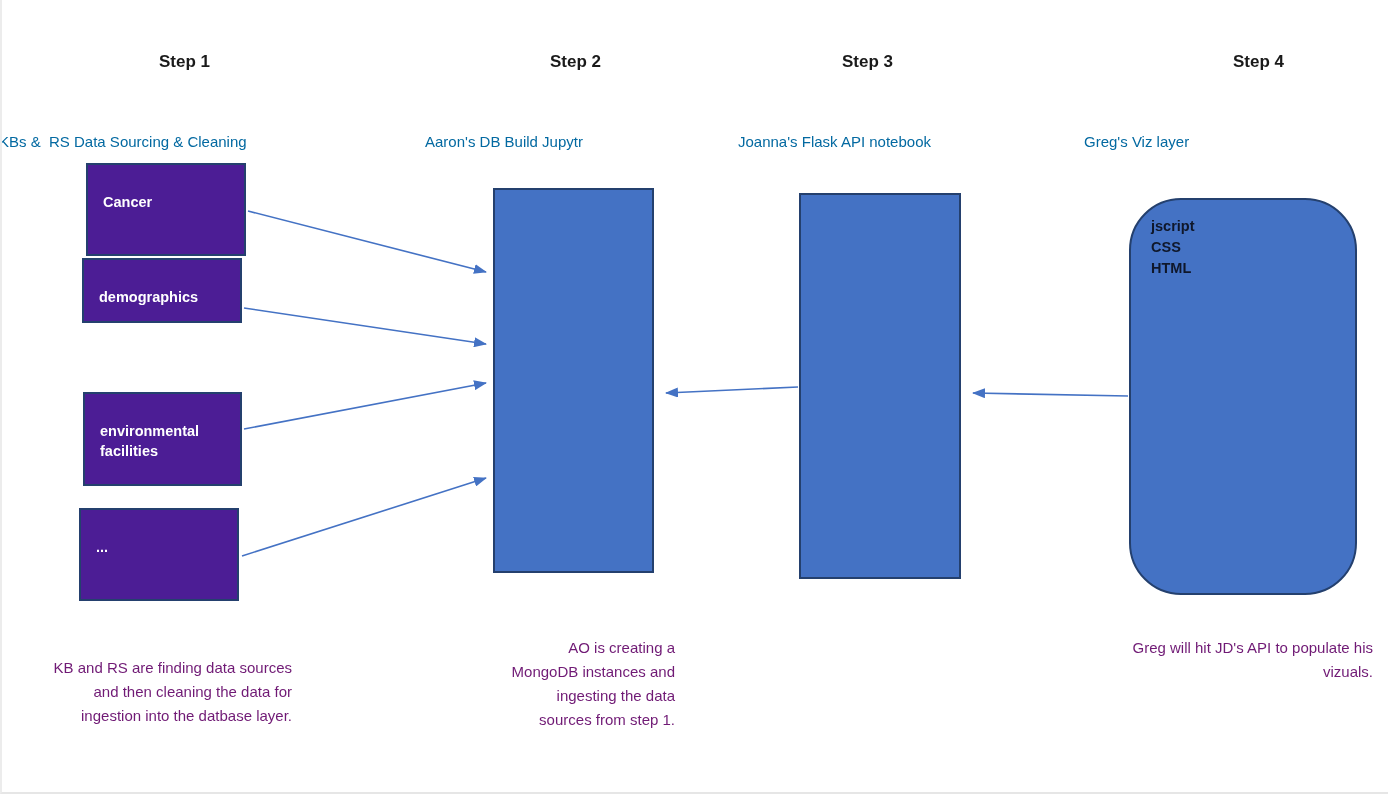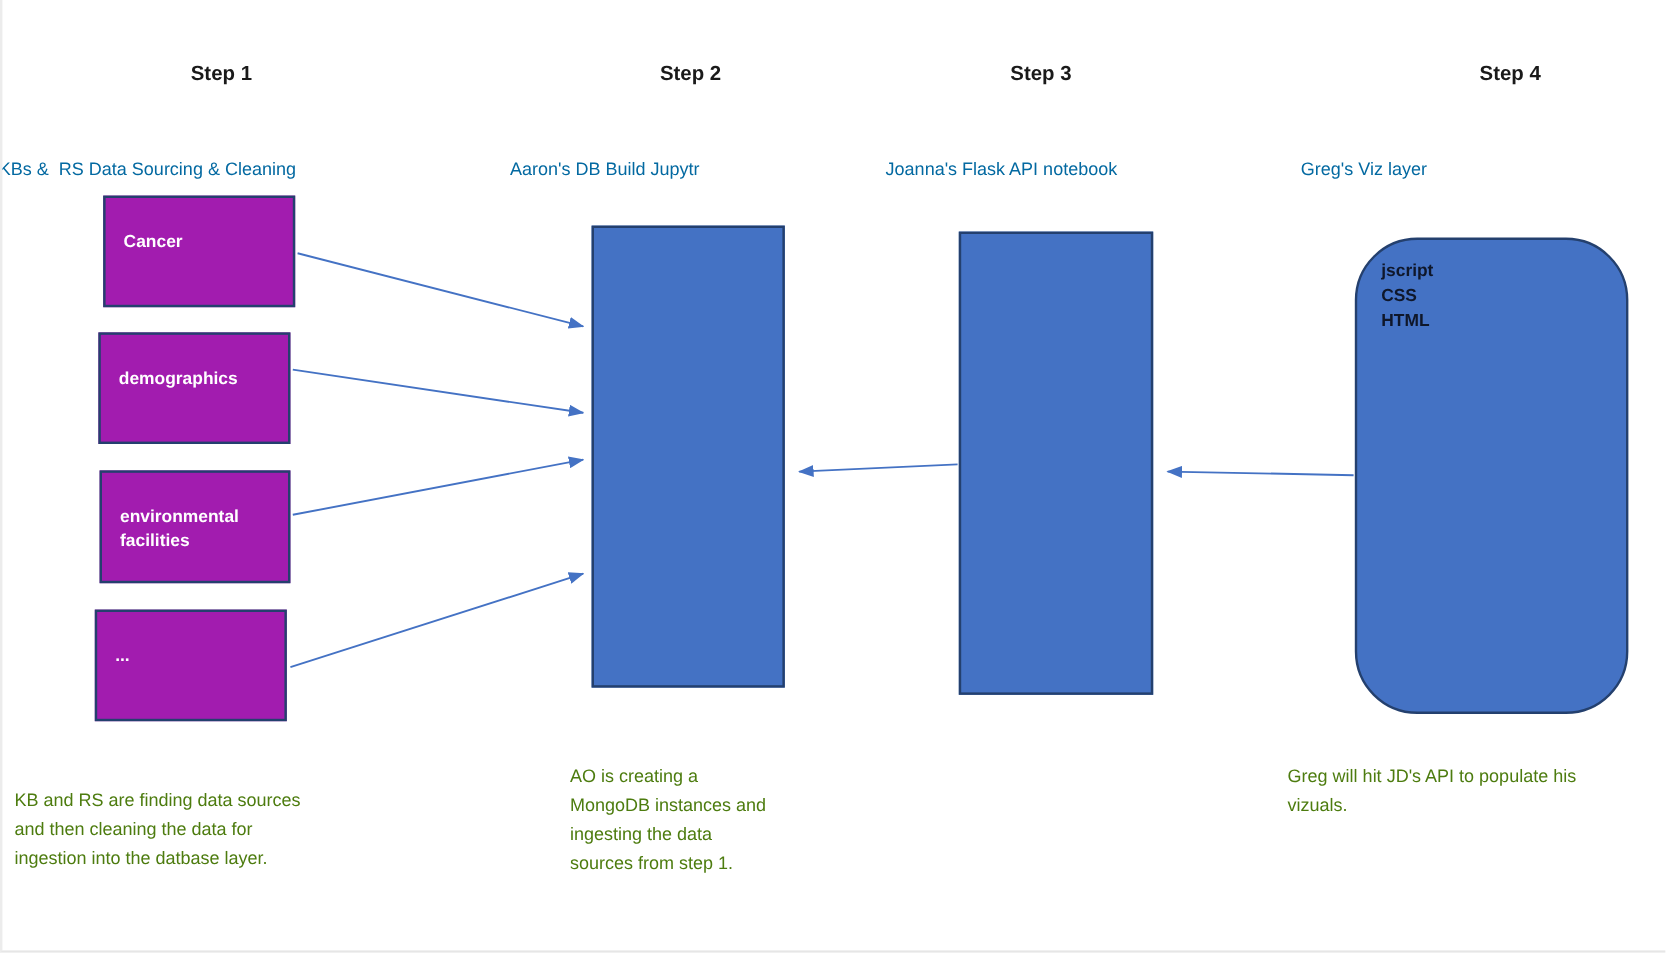--- a/index.html
+++ b/index.html
@@ -38,21 +38,21 @@
     position: absolute;
     width: 300px;
     text-align: left;
     font-size: 15px;
     color: #0369a1;
     top: 133px;
     white-space: pre-line;
   }
   .src-box {
     position: absolute;
-    background: #a21caf;
+    background: #4c1d95;
     border: 2px solid #24406E;
     box-sizing: border-box;
     color: #ffffff;
     font-size: 14.5px;
     font-weight: 600;
     padding: 7px 10px 0 15px;
     white-space: pre-line;
     line-height: 20px;
   }
   .big-box {
@@ -71,24 +71,24 @@
     font-size: 14.5px;
     font-weight: 600;
     padding: 16px 10px 0 20px;
   }
   .viz-line {
     line-height: 21px;
     white-space: pre;
   }
   .caption {
     position: absolute;
-    text-align: left;
+    text-align: right;
     font-size: 15px;
     line-height: 24px;
-    color: #4d7c0f;
+    color: #701a75;
     white-space: pre-line;
   }
 </style>
 </head>
 <body>
 
 <div class="canvas">
 
   <svg class="arrow-layer" viewBox="0 0 1388 794" xmlns="http://www.w3.org/2000/svg">
     <defs>
@@ -110,21 +110,21 @@
   <div class="step-title" style="left:1122px;">Step 4</div>
 
   <div class="step-label" style="left:-3px;">KBs &amp;&nbsp; RS Data Sourcing &amp; Cleaning</div>
   <div class="step-label" style="left:423px;">Aaron's DB Build Jupytr</div>
   <div class="step-label" style="left:736px;">Joanna's Flask API notebook</div>
   <div class="step-label" style="left:1082px;">Greg's Viz layer</div>
 
   <div class="src-box" style="left:84px;top:163px;width:160px;height:93px;">
     <span>Cancer</span>
   </div>
-  <div class="src-box" style="left:80px;top:277px;width:160px;height:93px;">
+  <div class="src-box" style="left:80px;top:258px;width:160px;height:65px;">
     <span>demographics</span>
   </div>
   <div class="src-box" style="left:81px;top:392px;width:159px;height:94px;">
     <span>environmental
 facilities</span>
   </div>
   <div class="src-box" style="left:77px;top:508px;width:160px;height:93px;">
     <span>...</span>
   </div>
 

